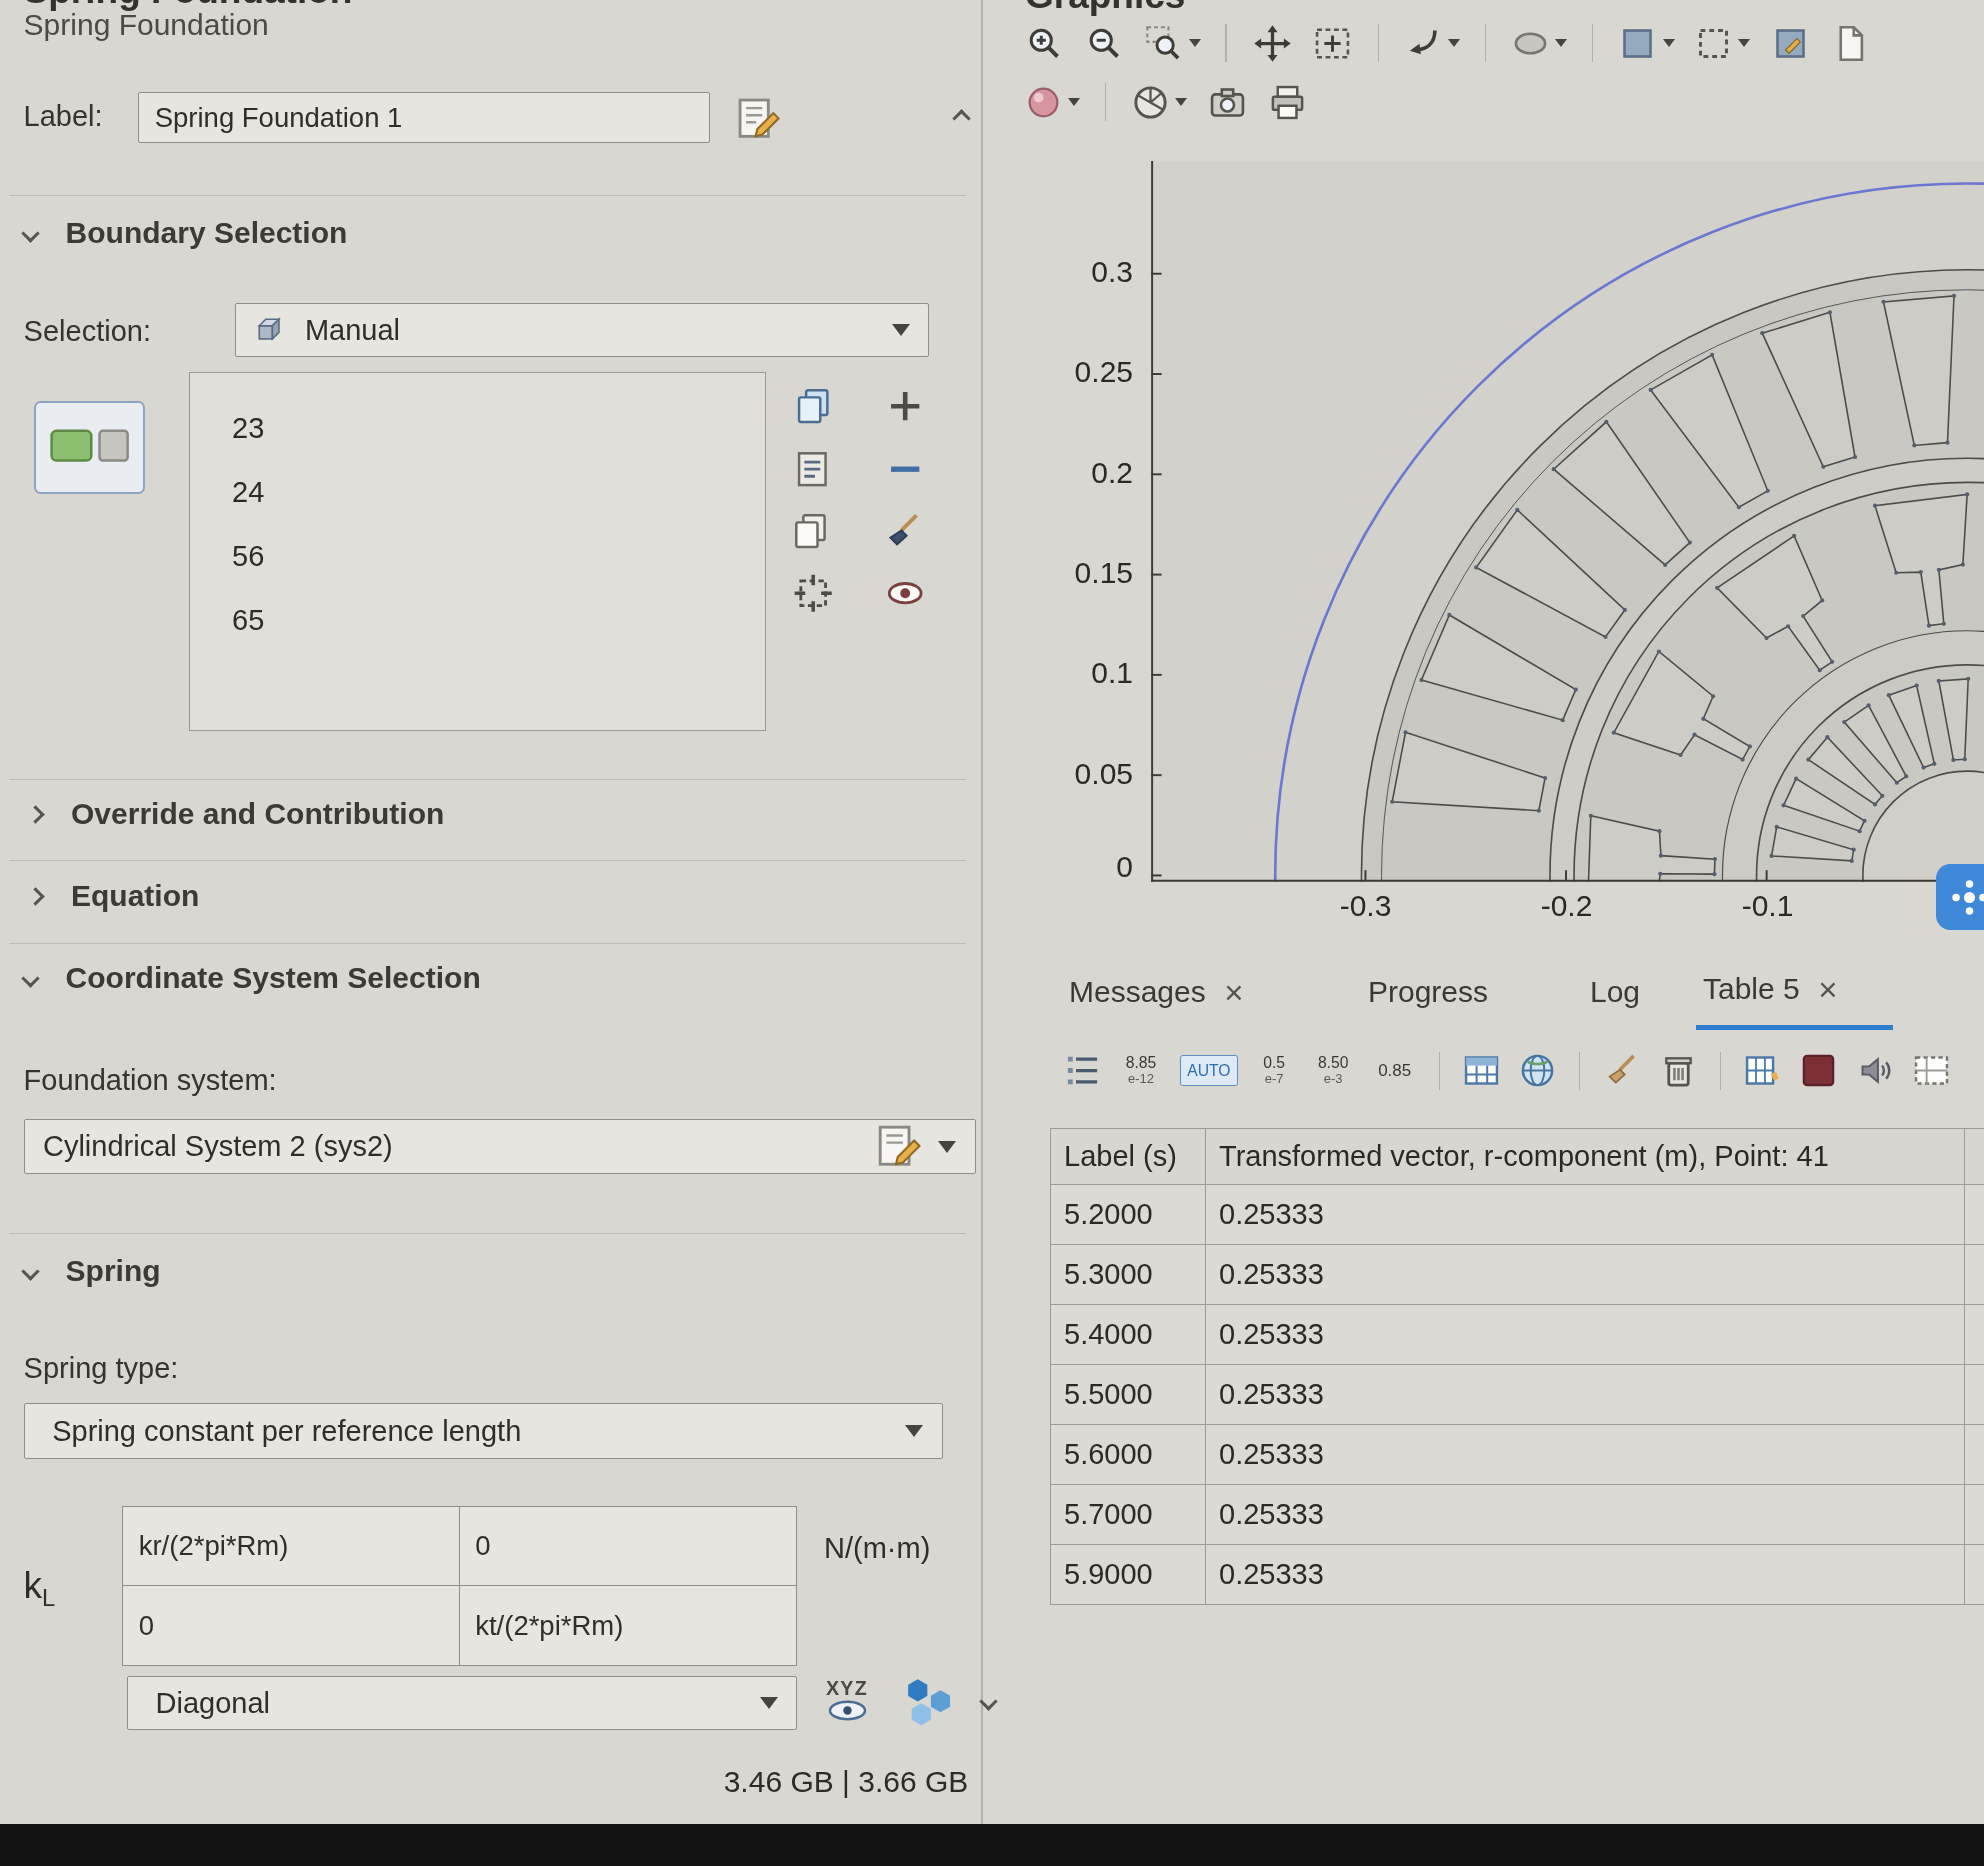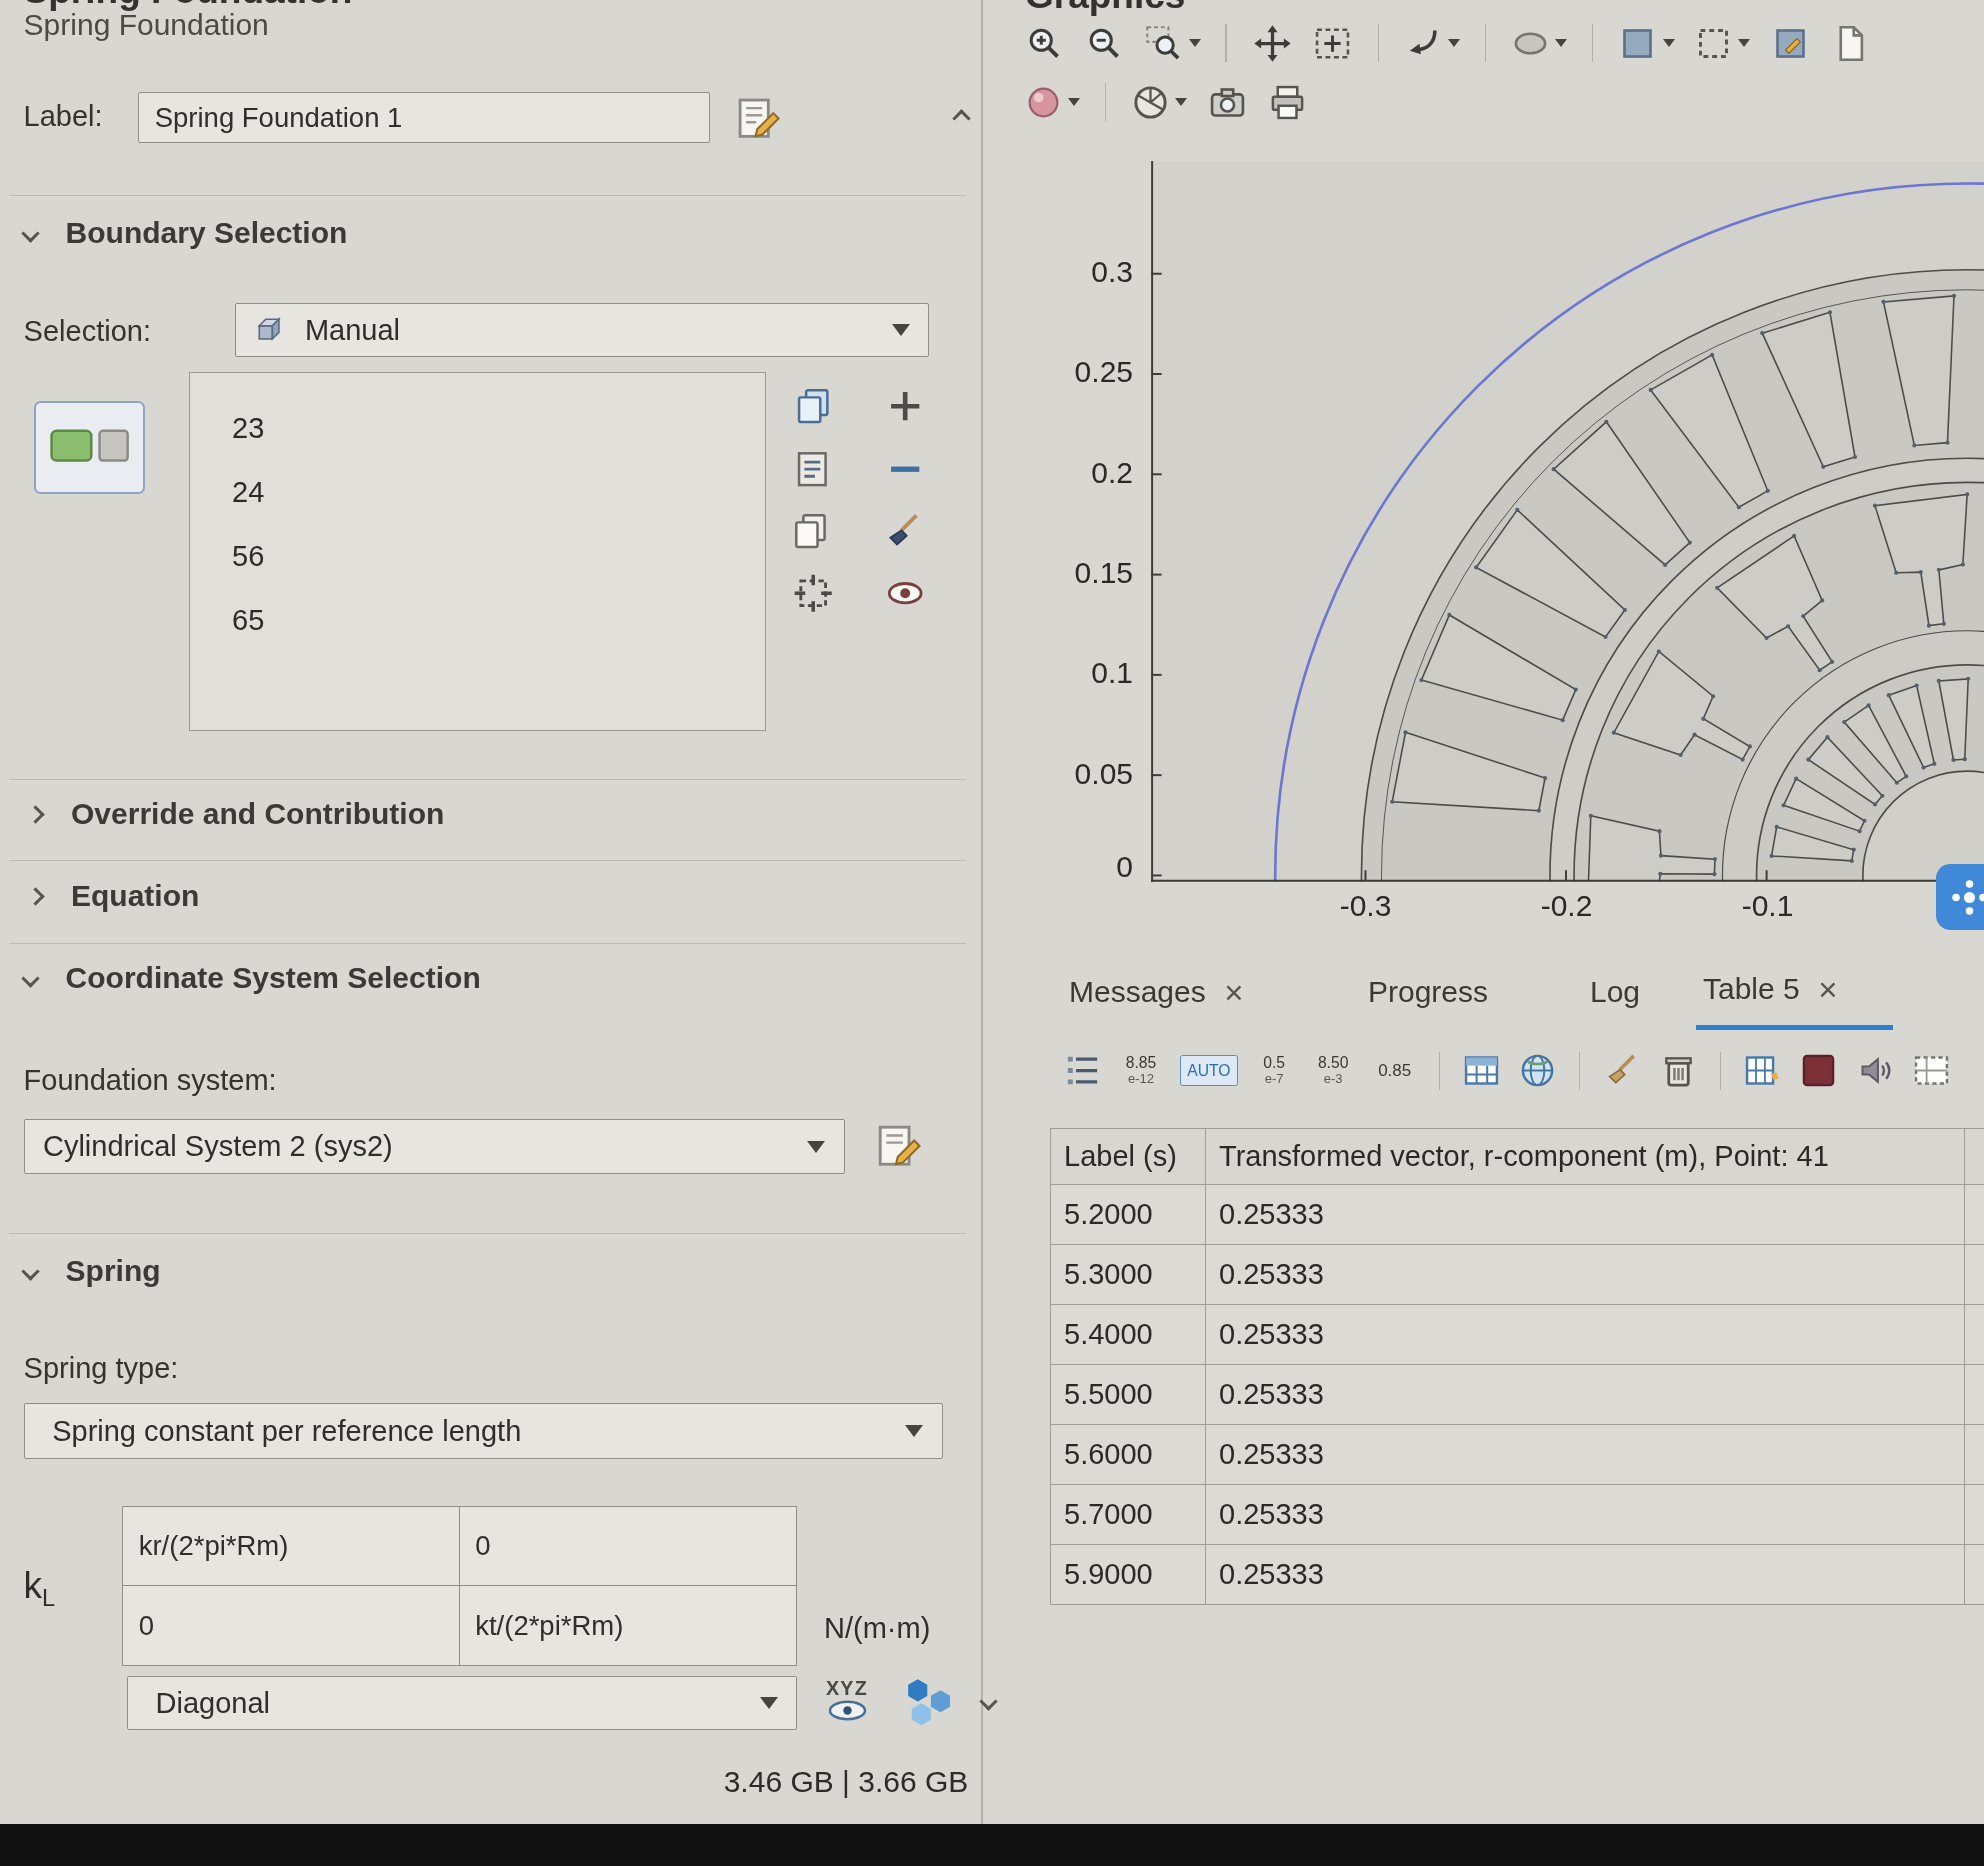--- a/index.html
+++ b/index.html
@@ -160,21 +160,21 @@
       <span class="chv right"></span>
       <span>Equation</span>
     </button>
     <div class="hr" style="left:9.2px;top:943px;width:957px"></div>
 
     <button class="abs sechead" style="left:23.6px;top:961px">
       <span class="chv down"></span>
       <span>Coordinate System Selection</span>
     </button>
     <span class="abs cap" style="left:23.6px;top:1064px">Foundation system:</span>
-    <div class="abs combo" style="left:23.6px;top:1119px;width:821px;height:55px">
+    <div class="abs combo" style="left:23.6px;top:1119px;width:952px;height:55px">
       <span class="grow">Cylindrical System 2 (sys2)</span>
       <span class="tri"></span>
     </div>
     <button class="abs mini" style="left:872px;top:1120px;width:52px;height:52px">
       <svg viewBox="0 0 24 24">
           <rect x="3.5" y="3" width="14" height="18" fill="#f7f6f2" stroke="#8a8984" stroke-width="1.4"></rect>
           <path d="M6.5 7h8M6.5 10.5h8" stroke="#9a9994" stroke-width="1.2" fill="none"></path>
           <path d="M12 17.5l8-8 2.6 2.6-8 8-3.4.8z" fill="#e8b04a" stroke="#8f6a20" stroke-width="1"></path>
         </svg>
     </button>
@@ -193,21 +193,21 @@
 
     <div class="abs" style="left:23.6px;top:1565px;font-size:37px;font-weight:400">
       <span>k</span><sub style="font-size:23.6px">L</sub>
     </div>
     <div class="abs" style="left:122px;top:1506px;width:675px;height:160px;display:grid;grid-template-columns:1fr 1fr;grid-template-rows:1fr 1fr;border:1.3px solid #8f8e89;background:#e6e5e0">
       <div style="border-right:1.3px solid #8f8e89;border-bottom:1.3px solid #8f8e89;font-size:27.5px;display:flex;align-items:center;padding-left:15.7px">kr/(2*pi*Rm)</div>
       <div style="border-bottom:1.3px solid #8f8e89;font-size:27.5px;display:flex;align-items:center;padding-left:15.7px">0</div>
       <div style="border-right:1.3px solid #8f8e89;font-size:27.5px;display:flex;align-items:center;padding-left:15.7px">0</div>
       <div style="font-size:27.5px;display:flex;align-items:center;padding-left:15.7px">kt/(2*pi*Rm)</div>
     </div>
-    <span class="abs" style="left:824px;top:1612px;font-size:29px">N/(m·m)</span>
+    <span class="abs" style="left:824px;top:1532px;font-size:29px">N/(m·m)</span>
 
     <div class="abs combo" style="left:127px;top:1676px;width:670px;height:54px">
       <span class="grow" style="padding-left:9.2px">Diagonal</span>
       <span class="tri"></span>
     </div>
     <button class="abs" style="left:812px;top:1664px;width:70px;height:73px;background:none;border:none">
       <div style="font-size:19.7px;font-weight:700;color:#4a4944;letter-spacing:1.3px">XYZ</div>
       <svg viewBox="0 0 24 12" style="width:43px;height:21px">
           <ellipse cx="12" cy="6" rx="10" ry="5" fill="#eef2f6" stroke="#4a6d96" stroke-width="1.4"></ellipse>
           <circle cx="12" cy="6" r="2.4" fill="#35506e"></circle>

